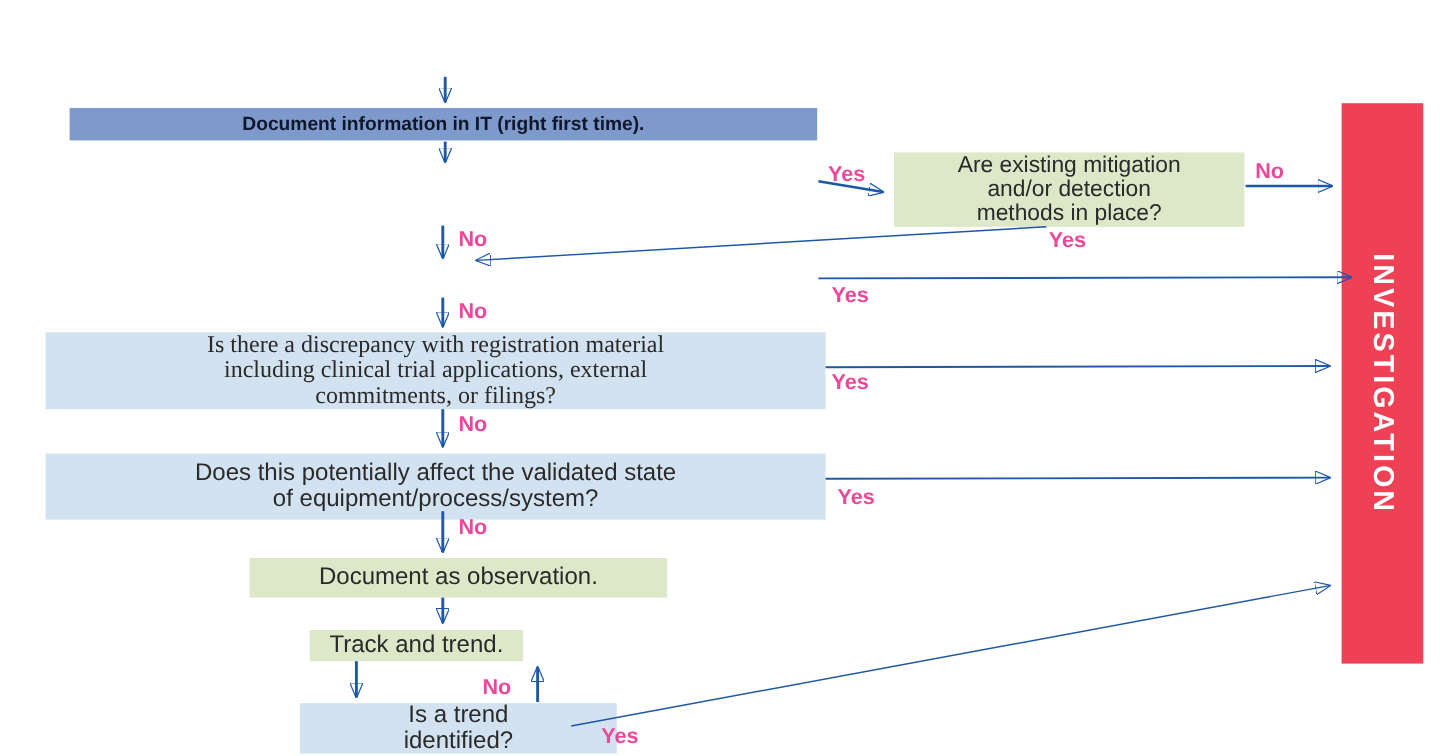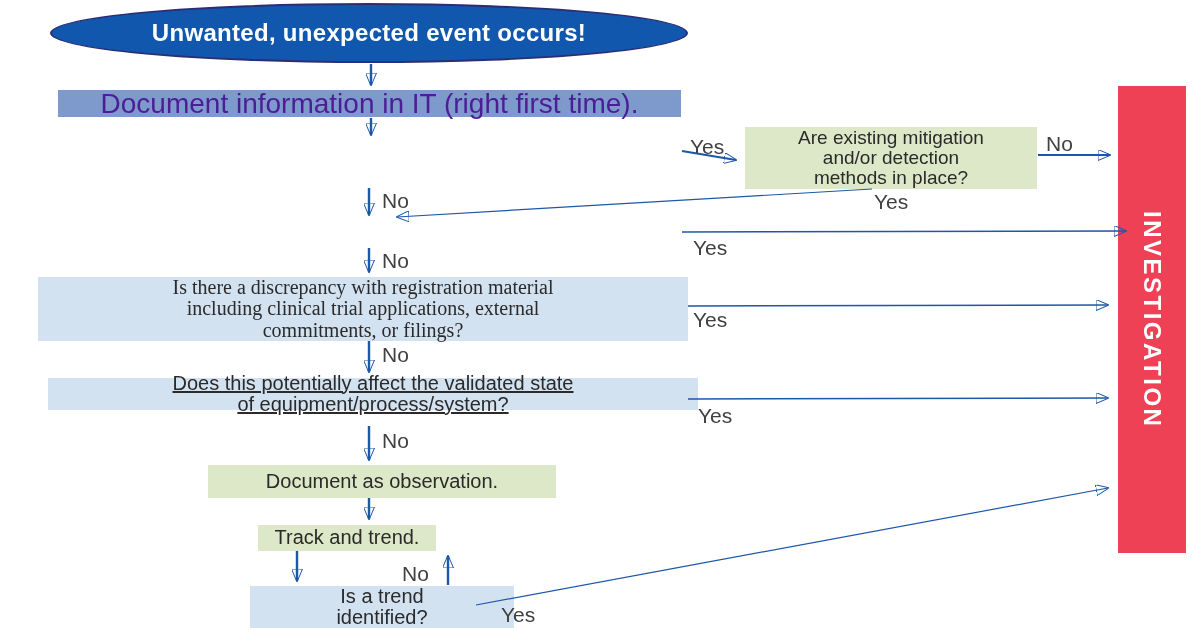--- a/index.html
+++ b/index.html
@@ -34,50 +34,50 @@
     left: 50px; top: 3px; width: 638px; height: 60px;
     border-radius: 50%;
     background: #1157ad;
     border: 2px solid #2b2e74;
     color: #ffffff; font-weight: bold; font-size: 24px;
     letter-spacing: 0.3px;
   }
   #n-it {
     left: 58px; top: 90px; width: 623px; height: 27px;
     background: #7e99cc;
-    color: #4c1d95; font-weight: normal; font-size: 28px;
+    color: #0f172a; font-weight: bold; font-size: 16px;
   }
   #n-q1    { left: 58px;  top: 140px; width: 623px; height: 47px; }
   #n-mit   { left: 745px; top: 127px; width: 292px; height: 62px; font-size: 19px; }
   #n-q2    { left: 55px;  top: 220px; width: 626px; height: 28px; }
   #n-q3    { left: 38px;  top: 277px; width: 650px; height: 64px; font-family: Liberation Serif, serif; }
-  #n-q4    { left: 48px;  top: 378px; width: 650px; height: 32px; text-decoration: underline; }
+  #n-q4    { left: 38px;  top: 378px; width: 650px; height: 55px; }
   #n-obs   { left: 208px; top: 465px; width: 348px; height: 33px; }
   #n-track { left: 258px; top: 525px; width: 178px; height: 26px; }
   #n-trend { left: 250px; top: 586px; width: 264px; height: 42px; }
 
   #n-inv {
     left: 1118px; top: 86px; width: 68px; height: 467px;
     background: #ee4156;
   }
   #n-inv .vtext {
     writing-mode: vertical-rl;
     text-orientation: mixed;
     color: #ffffff;
     font-weight: bold;
     font-size: 24px;
     letter-spacing: 2.5px;
   }
 
   
   .lbl {
     position: absolute;
-    font-weight: normal;
-    font-size: 21px;
-    color: #404040;
+    font-weight: bold;
+    font-size: 18px;
+    color: #ec4899;
     line-height: 1;
   }
   #l-yes-q1    { left: 690px;  top: 136px; }
   #l-no-mit    { left: 1046px; top: 133px; }
   #l-yes-mit   { left: 874px;  top: 191px; }
   #l-no-q1     { left: 382px;  top: 190px; }
   #l-yes-q2    { left: 693px;  top: 237px; }
   #l-no-q2     { left: 382px;  top: 250px; }
   #l-yes-q3    { left: 693px;  top: 309px; }
   #l-no-q3     { left: 382px;  top: 344px; }
@@ -100,21 +100,20 @@
   .w-thick { stroke-width: 2.4px; }
   .w-mid   { stroke-width: 2.1px; }
   .w-thin  { stroke-width: 1.6px; }
   .w-hair  { stroke-width: 1.2px; }
 </style>
 </head>
 <body>
 
 <div class="stage">
 
-  <div class="box" id="n-start">Unwanted, unexpected event occurs!</div>
   <div class="box" id="n-it">Document information in IT (right first time).</div>
   <div class="box action" id="n-mit">Are existing mitigation
 and/or detection
 methods in place?</div>
   <div class="box q" id="n-q3">Is there a discrepancy with registration material
 including clinical trial applications, external
 commitments, or filings?</div>
   <div class="box q" id="n-q4">Does this potentially affect the validated state
 of equipment/process/system?</div>
   <div class="box action" id="n-obs">Document as observation.</div>

